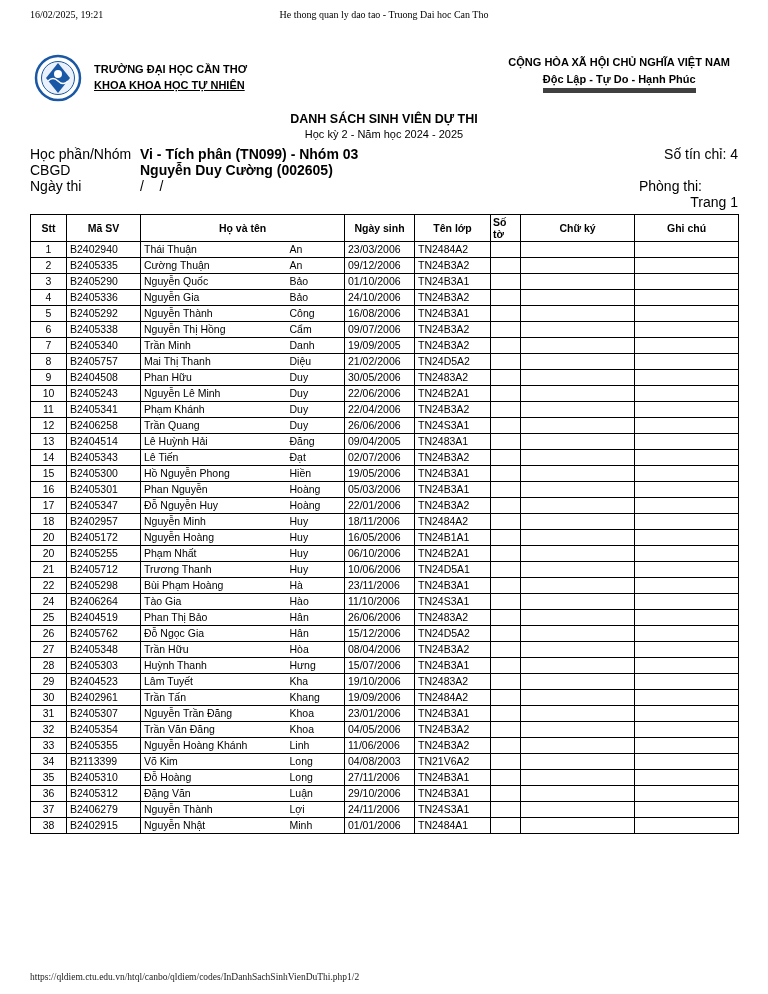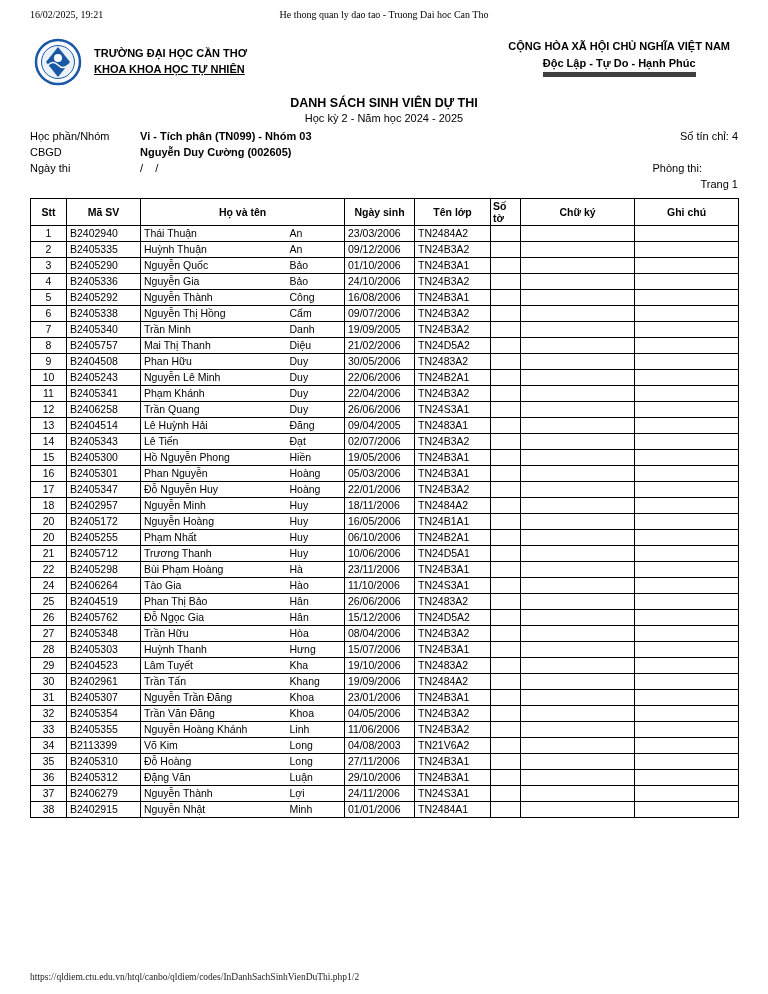--- a/index.html
+++ b/index.html
@@ -14,32 +14,32 @@
     font-family:"Liberation Serif", serif; font-size:10px; color:#000;
   }
   .ph-date { position:absolute; left:0; top:0; }
   .ph-title { width:100%; text-align:center; }
   .print-footer {
     position:absolute; bottom:12px; left:30px; right:30px;
     font-family:"Liberation Serif", serif; font-size:9.5px; color:#222;
     display:flex; justify-content:flex-start;
   }
   
-  .doc-header { display:flex; align-items:flex-start; margin:38px 30px 0 34px; }
+  .doc-header { display:flex; align-items:flex-start; margin:54px 30px 0 34px; }
   .org-block { display:flex; align-items:center; gap:12px; }
   .logo { width:48px; height:48px; flex:0 0 auto; }
   .org-lines { font-size:11px; font-weight:bold; line-height:1.45; }
   .faculty-line { text-decoration:underline; }
   .republic-block { margin-left:auto; text-align:center; font-size:11px; font-weight:bold; line-height:1.5; margin-right:8px; }
   .motto { display:inline-block; border-bottom:5px solid #404040; padding-bottom:1px; }
   
   .doc-title { text-align:center; font-size:12.5px; font-weight:bold; margin-top:10px; }
   .doc-subtitle { text-align:center; font-size:11px; margin-top:2px; }
   
-  .info { margin:6px 30px 0 30px; font-size:11px; }
+  .info { margin:6px 30px 0 30px; font-size:14px; }
   .info-line { display:flex; align-items:baseline; min-height:16px; }
   .info-label { width:110px; flex:0 0 auto; }
   .info-value { font-weight:bold; }
   .info-plain { white-space:pre; }
   .info-right { margin-left:auto; }
   .room-right { margin-left:auto; padding-right:36px; }
   .page-right { text-align:right; }
   
   table.students {
     margin:4px 30px 0 30px; width:708px; border-collapse:collapse;
@@ -147,21 +147,21 @@
           <td class="c-ten">An</td>
           <td class="c-ns">23/03/2006</td>
           <td class="c-lop">TN2484A2</td>
           <td class="c-soto"></td>
           <td class="c-chuky"></td>
           <td class="c-ghichu"></td>
         </tr>
         <tr>
           <td class="c-stt">2</td>
           <td class="c-msv">B2405335</td>
-          <td class="c-ho">Huỳnh Thuận</td>
+          <td class="c-ho">Cường Thuận</td>
           <td class="c-ten">An</td>
           <td class="c-ns">09/12/2006</td>
           <td class="c-lop">TN24B3A2</td>
           <td class="c-soto"></td>
           <td class="c-chuky"></td>
           <td class="c-ghichu"></td>
         </tr>
         <tr>
           <td class="c-stt">3</td>
           <td class="c-msv">B2405290</td>

